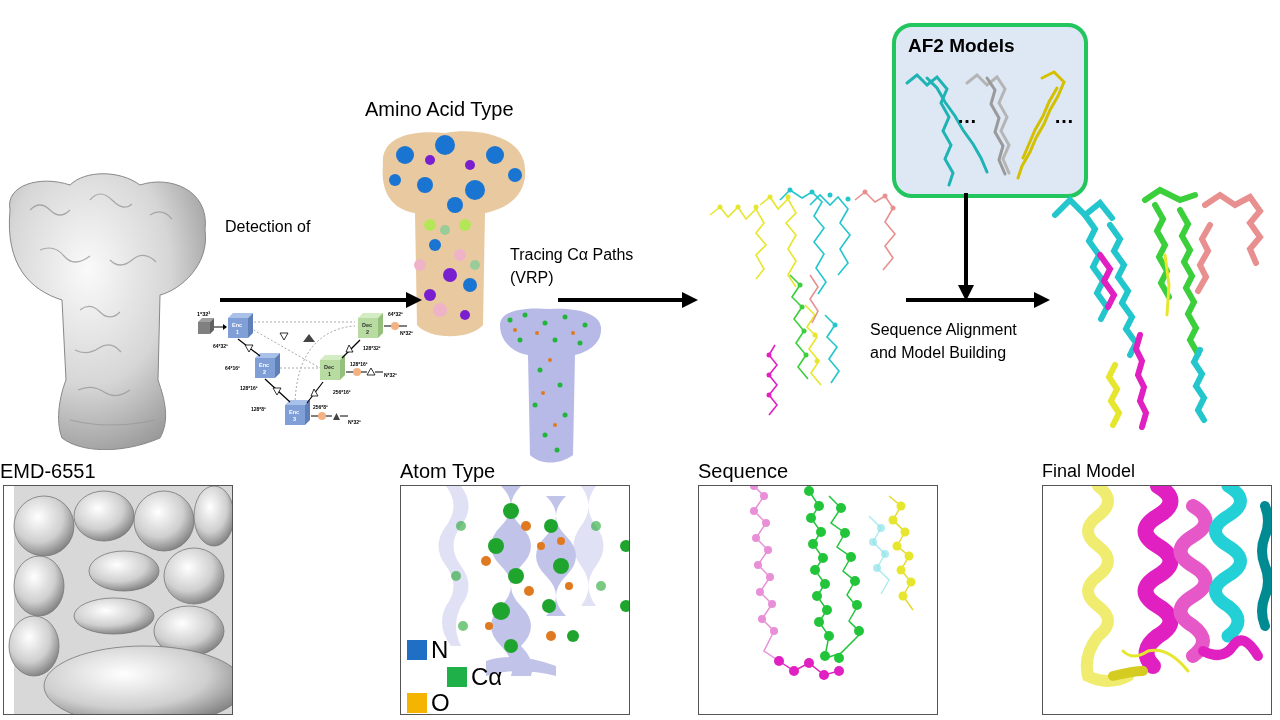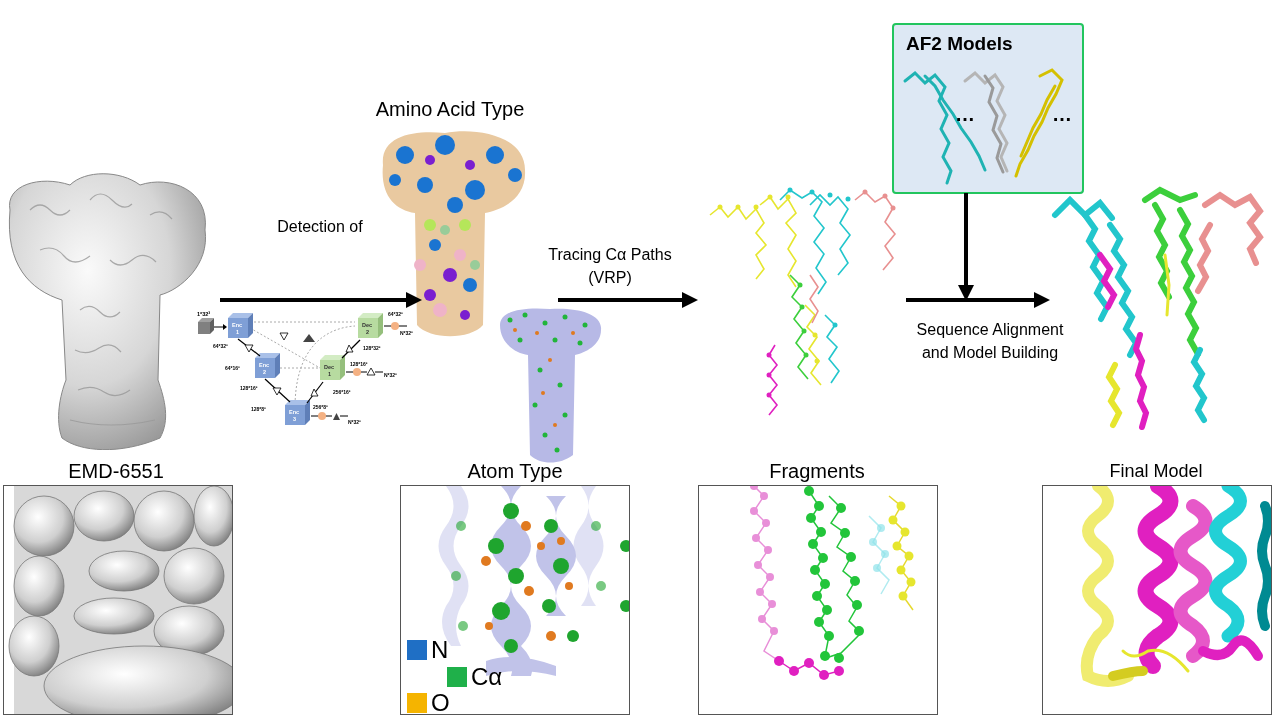--- a/index.html
+++ b/index.html
@@ -1,26 +1,26 @@
 <!DOCTYPE html>
 <html><head>
 <meta charset="utf-8">
 <style>
   html, body { margin:0; padding:0; background:#ffffff; }
   body { width:1280px; height:720px; position:relative; overflow:hidden;
          font-family:"Liberation Sans", sans-serif; color:#000; }
   .abs { position:absolute; }
-  .label { position:absolute; font-size:20px; line-height:23px; text-align:center; white-space:nowrap; }
+  .label { position:absolute; font-size:20px; line-height:23px; text-align:left; white-space:nowrap; }
   .step-label { font-size:16px; line-height:23px; }
   .panel { position:absolute; border:1.5px solid #555; background:#fff; overflow:hidden; }
   .arrow-line { position:absolute; height:4px; background:#000; }
   .arrow-head { position:absolute; width:0; height:0; border-top:8px solid transparent; border-bottom:8px solid transparent; border-left:16px solid #000; }
   .arrow-v { position:absolute; width:4px; background:#000; }
   .arrow-head-down { position:absolute; width:0; height:0; border-left:8px solid transparent; border-right:8px solid transparent; border-top:16px solid #000; }
-  .af2-box { position:absolute; left:892px; top:23px; width:188px; height:167px; background:#dde8f4; border:2px solid #22c55e; border-radius:4px; }
+  .af2-box { position:absolute; left:892px; top:23px; width:188px; height:167px; background:#dde8f4; border:4px solid #22c55e; border-radius:20px; }
   .af2-title { position:absolute; left:12px; top:8px; font-weight:bold; font-size:19px; }
   .legend-item { position:absolute; display:flex; align-items:center; font-size:24px; }
   .legend-swatch { width:20px; height:20px; margin-right:4px; }
   .nn-text { font-family:"Liberation Sans", sans-serif; font-weight:bold; }
 </style>
 </head>
 <body>
 
 <div class="abs" style="left:0;top:170px;width:210px;height:280px;">
   <svg width="210" height="280" viewBox="0 0 210 280">
@@ -311,21 +311,21 @@
       <path d="M165,40 l-8,14 l6,12 l-8,14 l6,12 l-8,14" stroke="#e89090"></path>
       <path d="M155,165 l-6,12 l8,12 l-6,12 l8,12 l-6,12 l6,10" stroke="#22c6cc"></path>
       <path d="M70,180 l-6,12 l8,12 l-6,12 l8,12 l-6,12" stroke="#e6e62e"></path>
       <path d="M120,70 l4,30 l-2,30" stroke="#e6e62e" stroke-width="3"></path>
     </g>
   </svg>
 </div>
 
 <div class="label" style="left:0;top:460px;width:232px;font-size:20px;">EMD-6551</div>
 <div class="label" style="left:400px;top:460px;width:230px;font-size:20px;">Atom Type</div>
-<div class="label" style="left:698px;top:460px;width:238px;font-size:20px;">Fragments</div>
+<div class="label" style="left:698px;top:460px;width:238px;font-size:20px;">Sequence</div>
 <div class="label" style="left:1042px;top:460px;width:228px;font-size:18px;">Final Model</div>
 
 <div class="panel" style="left:3px;top:485px;width:228px;height:228px;background:#fff;">
   <svg width="228" height="228" viewBox="0 0 228 228">
     <defs>
       <radialGradient id="gBlob" cx="40%" cy="35%" r="70%">
         <stop offset="0%" stop-color="#ffffff"></stop>
           <stop offset="60%" stop-color="#cfcfcf"></stop>
           <stop offset="100%" stop-color="#7a7a7a"></stop>
       </radialGradient>

